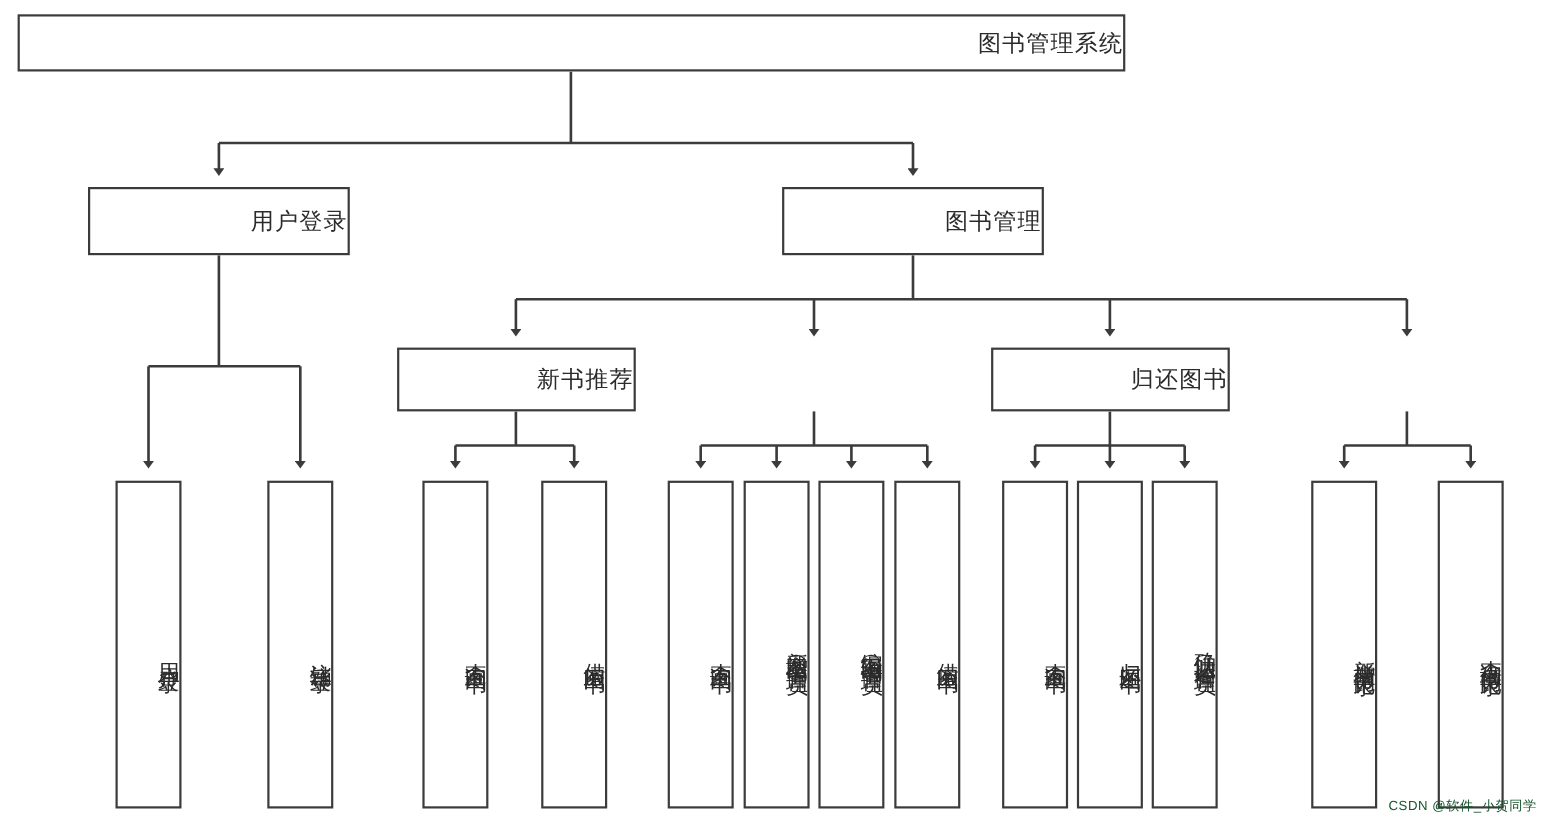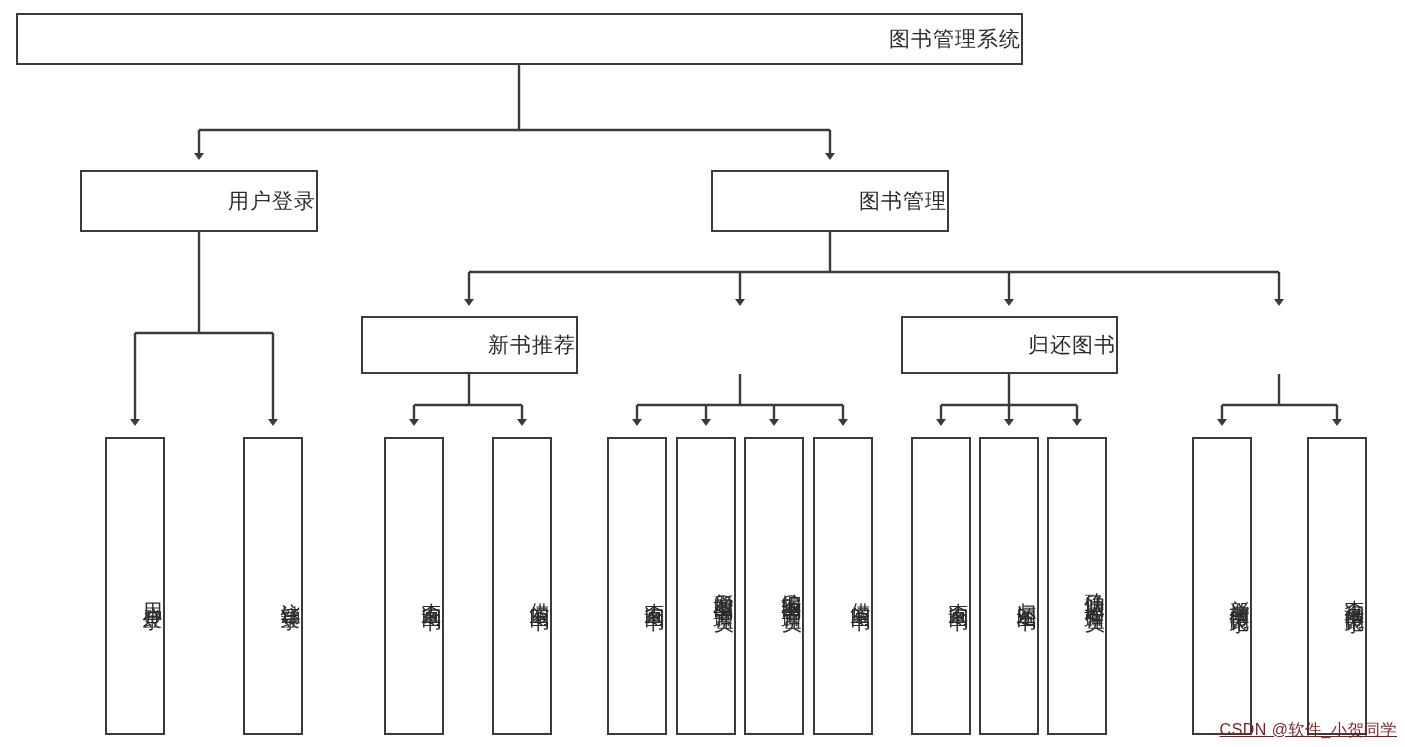--- a/index.html
+++ b/index.html
@@ -53,26 +53,25 @@
   .node.vert.topalign {
     padding-top: 8px;
   }
   .label {
     white-space: nowrap;
   }
   .watermark {
     position: absolute;
     right: 8px;
     bottom: 6px;
-    font-size: 16px;
-    color: #7f1d1d;
+    font-size: 12px;
+    color: #14532d;
     letter-spacing: 0.5px;
     white-space: nowrap;
     user-select: none;
-    text-decoration: underline;
   }
 </style>
 </head>
 <body>
 
 <div id="canvas">
 
   <svg class="connectors" viewBox="0 0 1405 747" xmlns="http://www.w3.org/2000/svg">
     <defs>
       <marker id="arrow" markerWidth="10" markerHeight="10" refX="3" refY="5" orient="auto" markerUnits="userSpaceOnUse">

